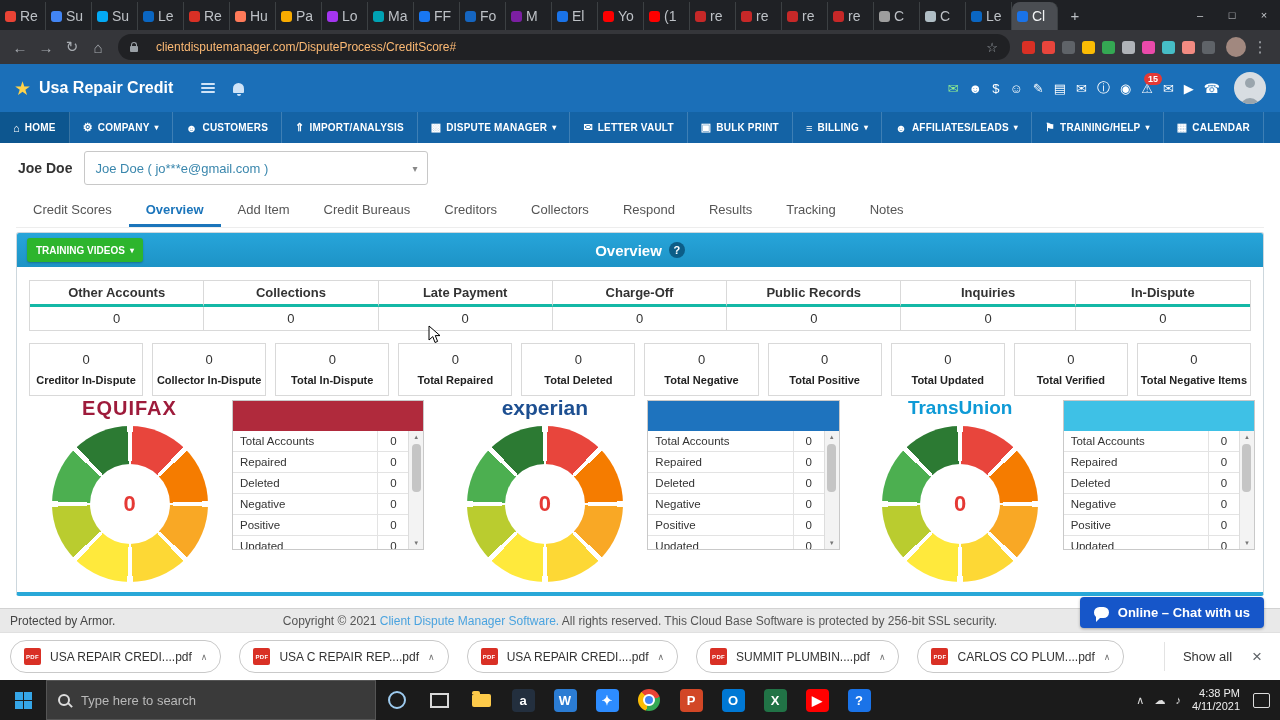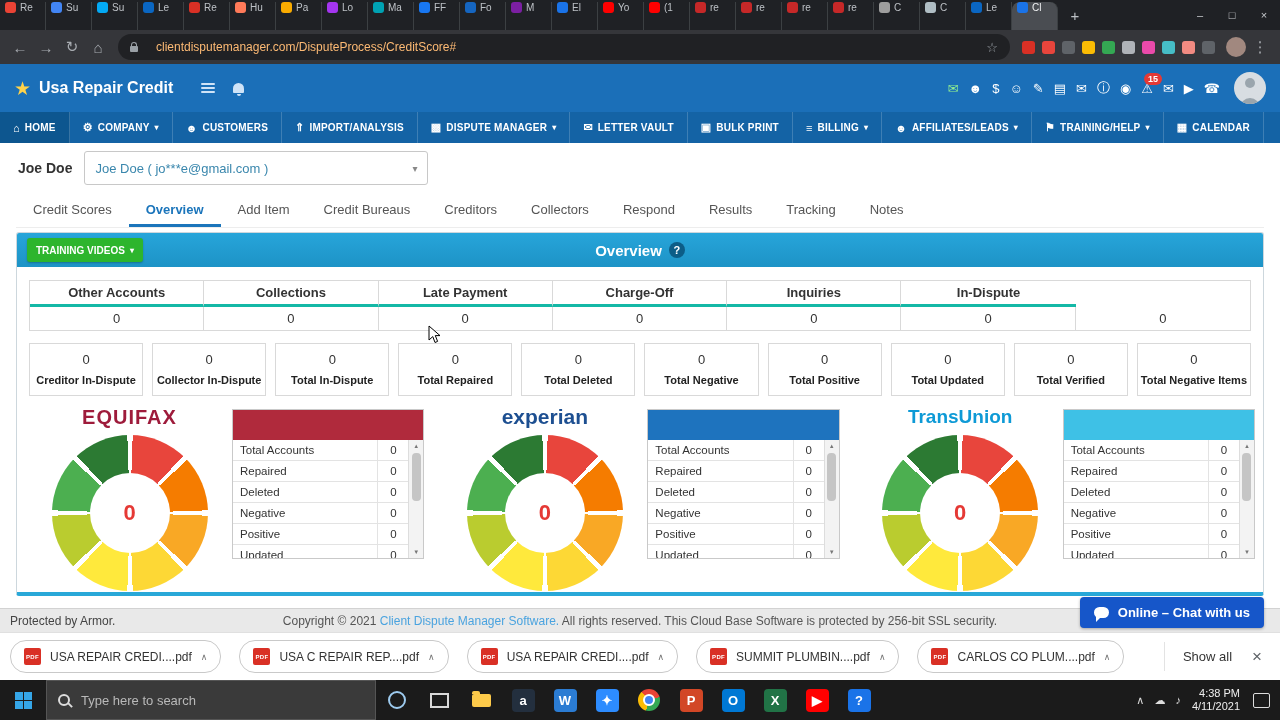--- a/index.html
+++ b/index.html
@@ -2,22 +2,22 @@
 <html><head>
 <meta charset="utf-8">
 <style>
   html,body{margin:0;padding:0;background:#000;}
   .screen{position:relative;width:1280px;height:720px;overflow:hidden;background:#fff;
     font-family:"Liberation Sans",sans-serif;-webkit-font-smoothing:antialiased;}
 
   
   .tabstrip{position:absolute;top:0;left:0;width:100%;height:30px;background:#1f2125;display:flex;align-items:flex-end;}
   .tabs{display:flex;align-items:flex-end;height:30px;}
-  .tab{width:46px;box-sizing:border-box;height:28px;display:flex;gap:4px;padding:0 5px;
-    border-right:1px solid #3c4043;color:#bdc1c6;font-size:10px;overflow:hidden;white-space:nowrap;cursor:default;}
+  .tab{width:46px;box-sizing:border-box;height:28px;display:flex;align-items:center;gap:4px;padding:0 5px;
+    border-right:1px solid #3c4043;color:#bdc1c6;font-size:14px;overflow:hidden;white-space:nowrap;cursor:default;}
   .tab.active{background:#4a4d52;border-radius:8px 8px 0 0;color:#f1f3f4;}
   .fav{width:11px;height:11px;border-radius:3px;flex:0 0 auto;background:#888;}
   .newtab{width:24px;height:24px;margin:0 0 3px 5px;color:#bdc1c6;font-size:15px;display:flex;align-items:center;justify-content:center;cursor:pointer;}
   .wincontrols{margin-left:auto;display:flex;height:30px;}
   .wincontrols span{width:32px;display:flex;align-items:center;justify-content:center;color:#c7cace;font-size:11px;cursor:pointer;}
 
   
   .toolbar{position:absolute;top:30px;left:0;width:100%;height:34px;background:#35363a;display:flex;align-items:center;
     padding:0 8px;box-sizing:border-box;gap:2px;}
   .navbtn{color:#a7abb0;font-size:15px;width:24px;text-align:center;cursor:pointer;flex:0 0 auto;}
@@ -86,21 +86,21 @@
   .sumrow{display:grid;grid-template-columns:repeat(7,1fr);}
   .sumhead .sumcell{border-bottom:3px solid #14b8a6;font-weight:bold;}
   .sumcell{padding:4px 2px;text-align:center;font-size:13px;color:#333;border-right:1px solid #d9d9d9;}
   .sumcell:last-child{border-right:none;}
 
   .statsrow{margin:12px 12px 0;display:grid;grid-template-columns:repeat(10,1fr);gap:9px;}
   .statbox{border:1px solid #d9d9d9;background:#fff;text-align:center;padding:8px 1px 9px;overflow:hidden;}
   .statval{font-size:13px;color:#333;}
   .statlabel{font-size:11px;font-weight:bold;color:#222;margin-top:7px;white-space:nowrap;}
 
-  .bureaus{display:flex;margin-top:9px;}
+  .bureaus{display:flex;}
   .bureau{flex:1;display:flex;padding:0 8px 0 10px;min-width:0;}
   .bleft{width:205px;display:flex;flex-direction:column;align-items:center;flex:0 0 auto;}
   .blogo{height:24px;display:flex;align-items:center;}
   .logo-equifax{font-size:20px;font-weight:bold;letter-spacing:1px;}
   .logo-experian{font-size:21px;font-weight:bold;}
   .logo-transunion{font-size:19px;font-weight:bold;}
   .donut{width:156px;height:156px;border-radius:50%;margin-top:6px;position:relative;display:flex;align-items:center;justify-content:center;
     background:conic-gradient(#fff 0deg 2deg,#e8453c 2deg 43deg,#fff 43deg 47deg,#f57c00 47deg 88deg,#fff 88deg 92deg,
       #f9a825 92deg 133deg,#fff 133deg 137deg,#fdd835 137deg 178deg,#fff 178deg 182deg,#ffe93c 182deg 223deg,#fff 223deg 227deg,
       #bacc2f 227deg 268deg,#fff 268deg 272deg,#4caf50 272deg 313deg,#fff 313deg 317deg,#2c7a33 317deg 358deg,#fff 358deg 360deg);}
@@ -535,20 +535,21 @@
       <div class="sumrow sumhead">
 
           <div class="sumcell">Other Accounts</div>
 
           <div class="sumcell">Collections</div>
 
           <div class="sumcell">Late Payment</div>
 
           <div class="sumcell">Charge-Off</div>
 
+          <div class="sumcell">Public Records</div>
 
           <div class="sumcell">Inquiries</div>
 
           <div class="sumcell">In-Dispute</div>
         </div>
       <div class="sumrow">
 
           <div class="sumcell">0</div>
 
           <div class="sumcell">0</div>

